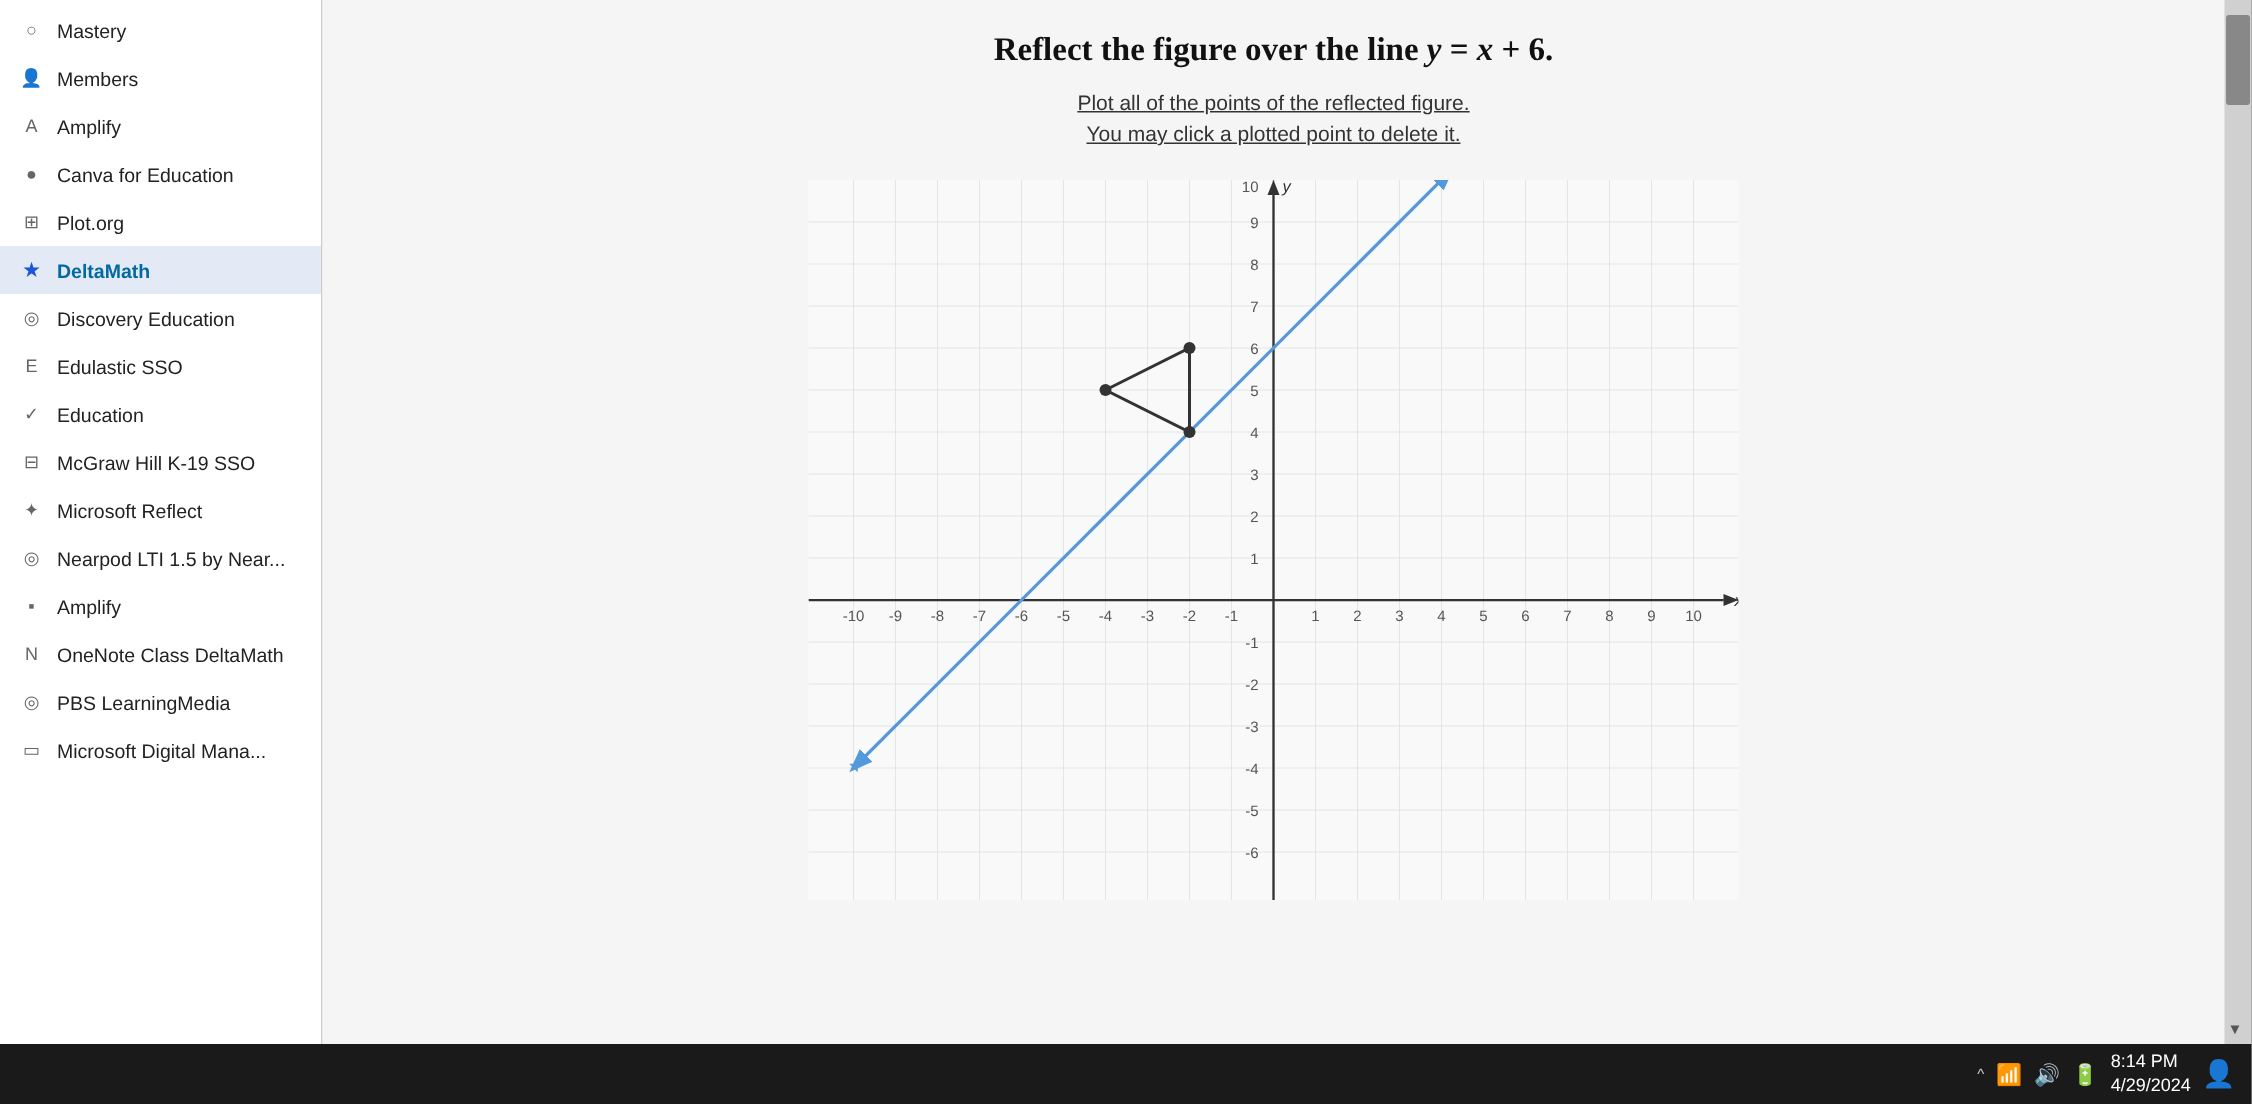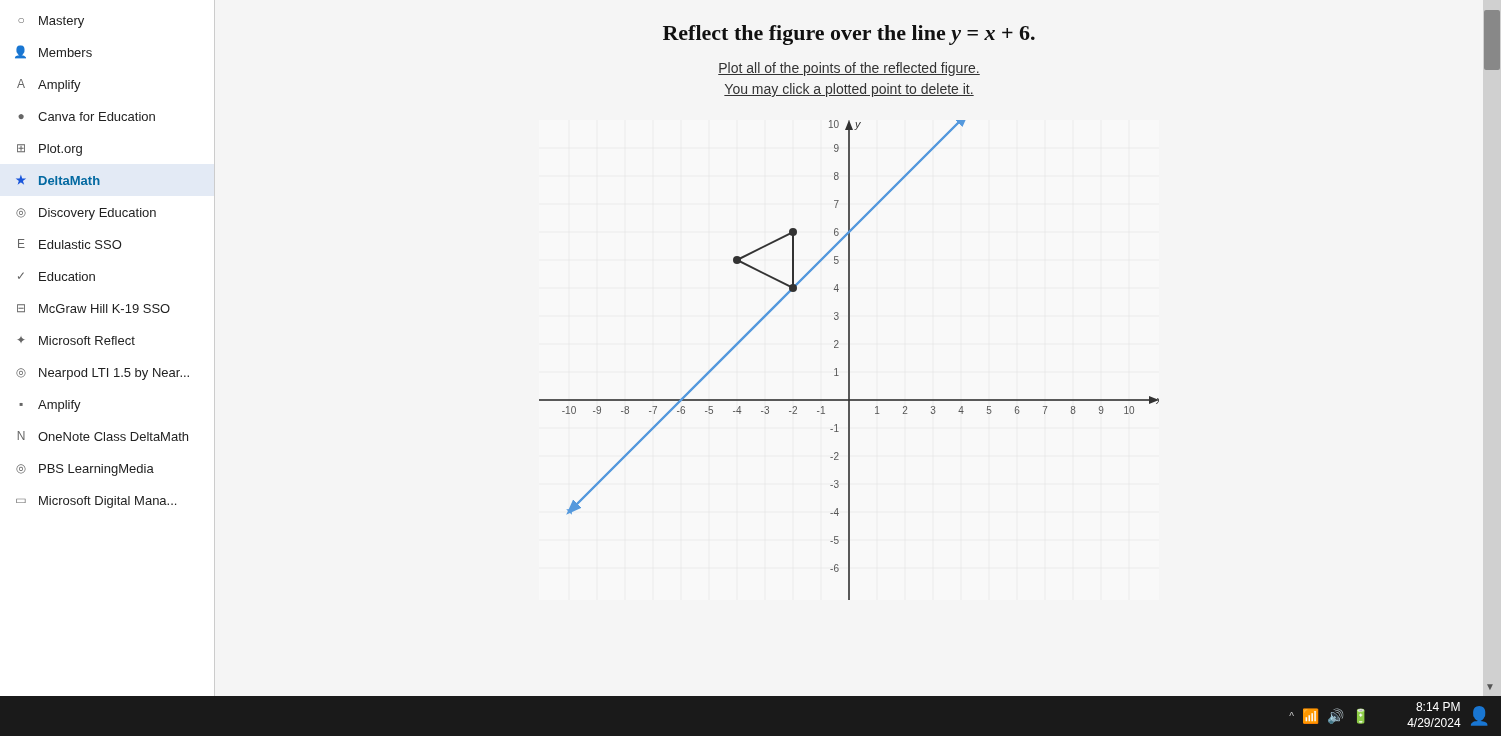--- a/index.html
+++ b/index.html
@@ -120,23 +120,21 @@
       display: flex;
       align-items: center;
       justify-content: flex-end;
       padding: 0 10px;
       color: #fff;
       font-size: 12px;
       gap: 8px;
     }
 
     .taskbar-time {
-      text-align: right;
       line-height: 1.3;
-      margin-left: 29px;
     }
 
     .taskbar-expand {
       font-size: 10px;
       color: #ccc;
     }
   </style>
 </head>
 <body>
 

